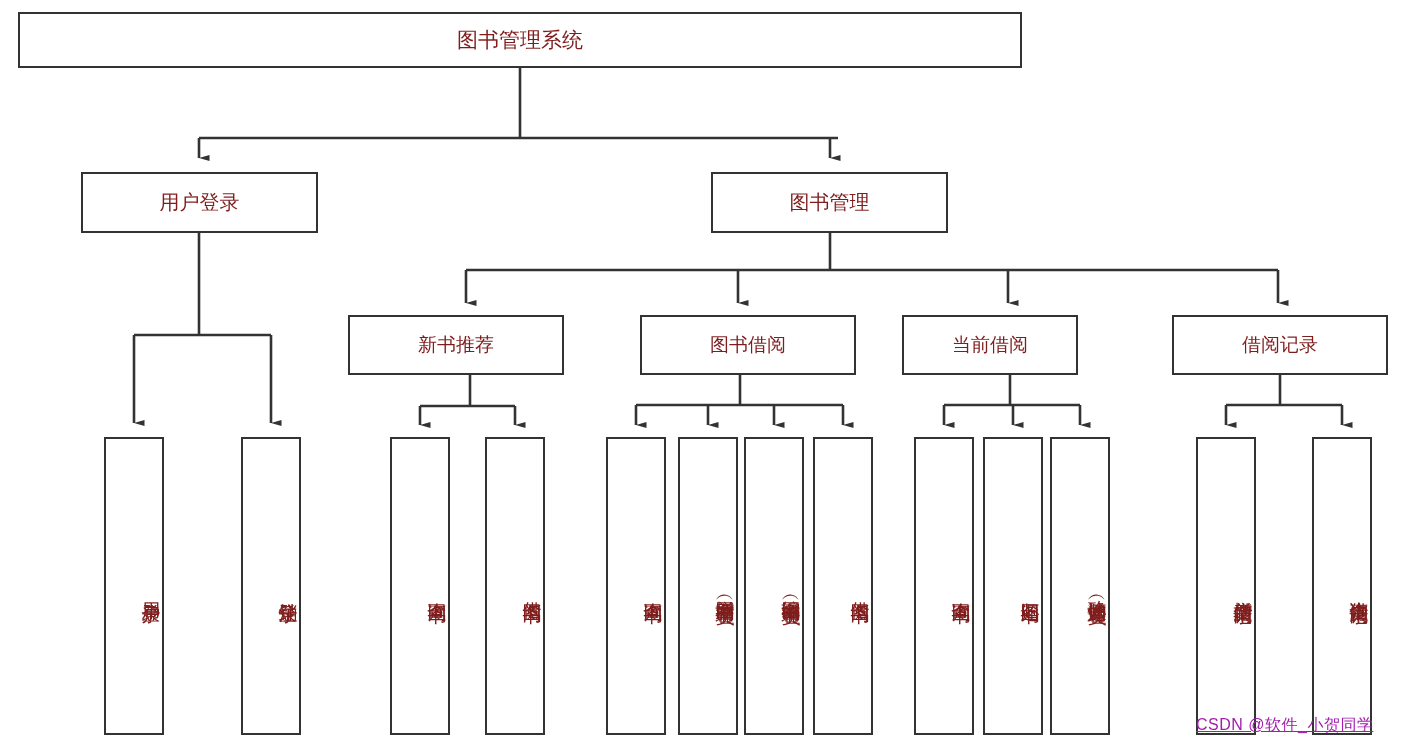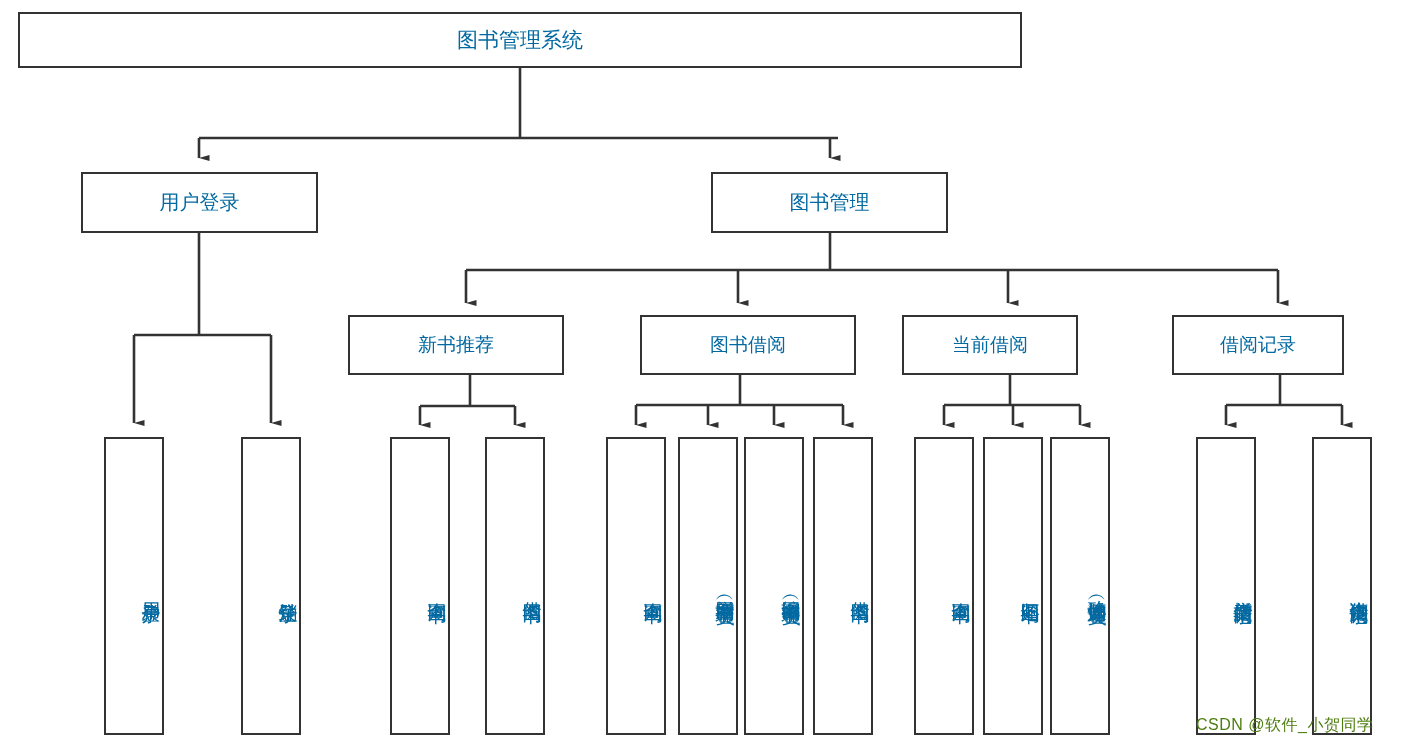--- a/index.html
+++ b/index.html
@@ -26,21 +26,21 @@
     pointer-events: none;
   }
   .node {
     position: absolute;
     box-sizing: border-box;
     border: 2px solid #333333;
     background: #ffffff;
     display: flex;
     align-items: center;
     justify-content: center;
-    color: #0369a1;
+    color: #7f1d1d;
     text-align: right;
   }
   .node.root {
     font-size: 21px;
   }
   .node.lvl1 {
     font-size: 20px;
   }
   .node.lvl2 {
     font-size: 19px;
@@ -54,23 +54,24 @@
     padding-top: 6px;
     align-items: flex-start;
     justify-content: center;
   }
   .node.leaf.tall {
     align-items: flex-start;
   }
   .watermark {
     position: absolute;
     font-size: 16px;
-    color: #4d7c0f;
+    color: #a21caf;
     white-space: nowrap;
     letter-spacing: 0.5px;
+    text-decoration: underline;
   }
 </style>
 </head>
 <body>
 
 <div id="canvas">
 
   <svg id="wires" viewBox="0 0 1405 747">
     <defs>
       <marker id="arrow" markerWidth="10" markerHeight="11" refX="3" refY="10.5" orient="auto" markerUnits="userSpaceOnUse">
@@ -126,21 +127,21 @@
   <div class="node lvl1" style="left:81px; top:172px; width:237px; height:61px;">用户登录</div>
 
   <div class="node lvl1" style="left:711px; top:172px; width:237px; height:61px;">图书管理</div>
 
   <div class="node lvl2" style="left:348px; top:315px; width:216px; height:60px;">新书推荐</div>
 
   <div class="node lvl2" style="left:640px; top:315px; width:216px; height:60px;">图书借阅</div>
 
   <div class="node lvl2" style="left:902px; top:315px; width:176px; height:60px;">当前借阅</div>
 
-  <div class="node lvl2" style="left:1172px; top:315px; width:172px; height:60px;">借阅记录</div>
+  <div class="node lvl2" style="left:1172px; top:315px; width:216px; height:60px;">借阅记录</div>
 
   <div class="node leaf" style="left:104px; top:437px; width:60px; height:298px;">用户登录</div>
 
   <div class="node leaf" style="left:241px; top:437px; width:60px; height:298px;">注销登录</div>
 
   <div class="node leaf" style="left:390px; top:437px; width:60px; height:298px;">查询图书</div>
 
   <div class="node leaf" style="left:485px; top:437px; width:60px; height:298px;">借阅图书</div>
 
   <div class="node leaf" style="left:606px; top:437px; width:60px; height:298px;">查询图书</div>

